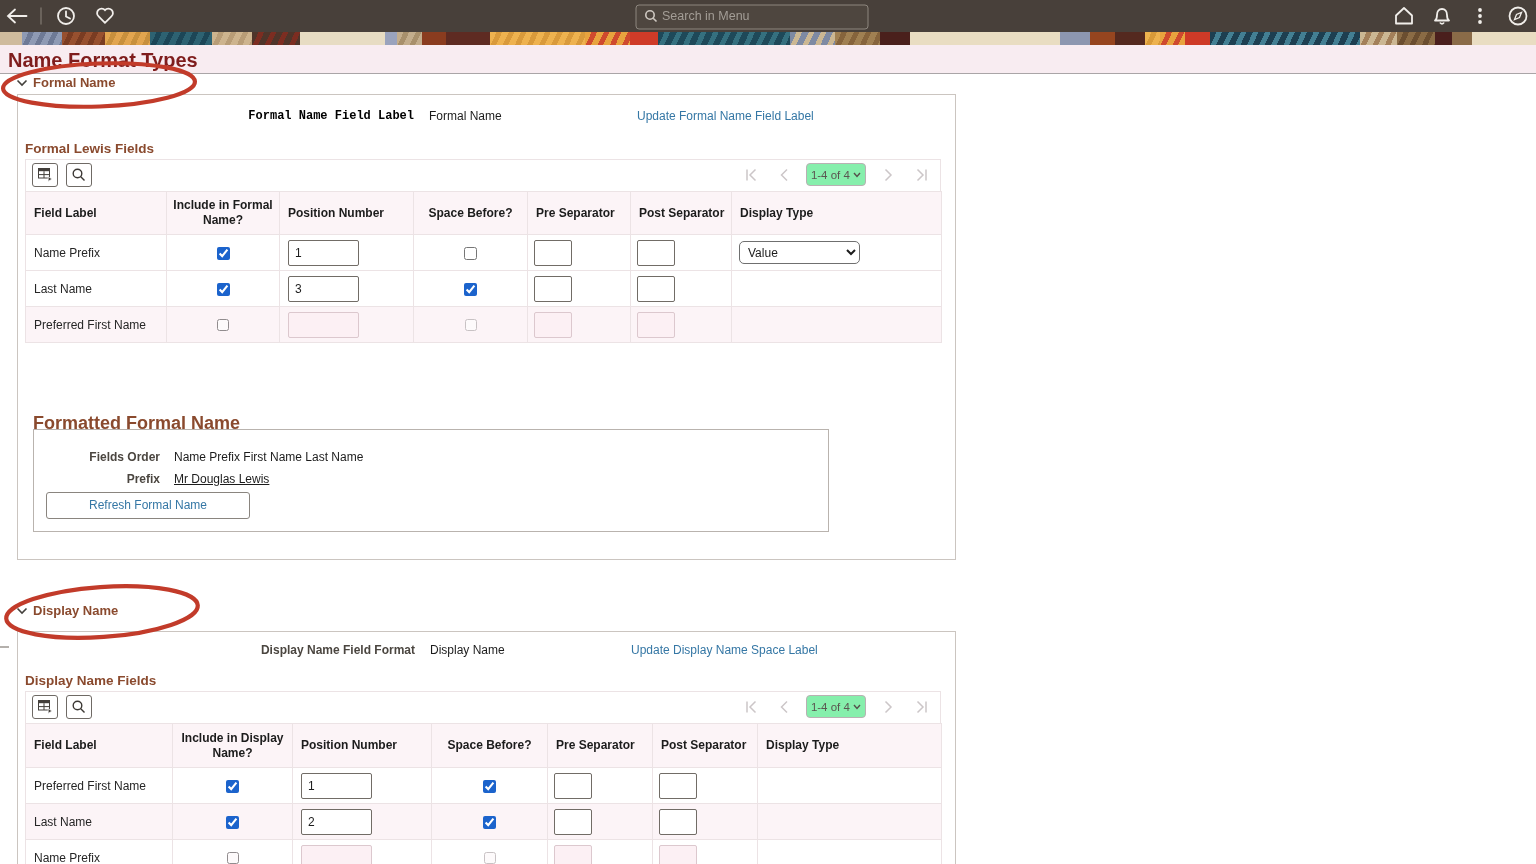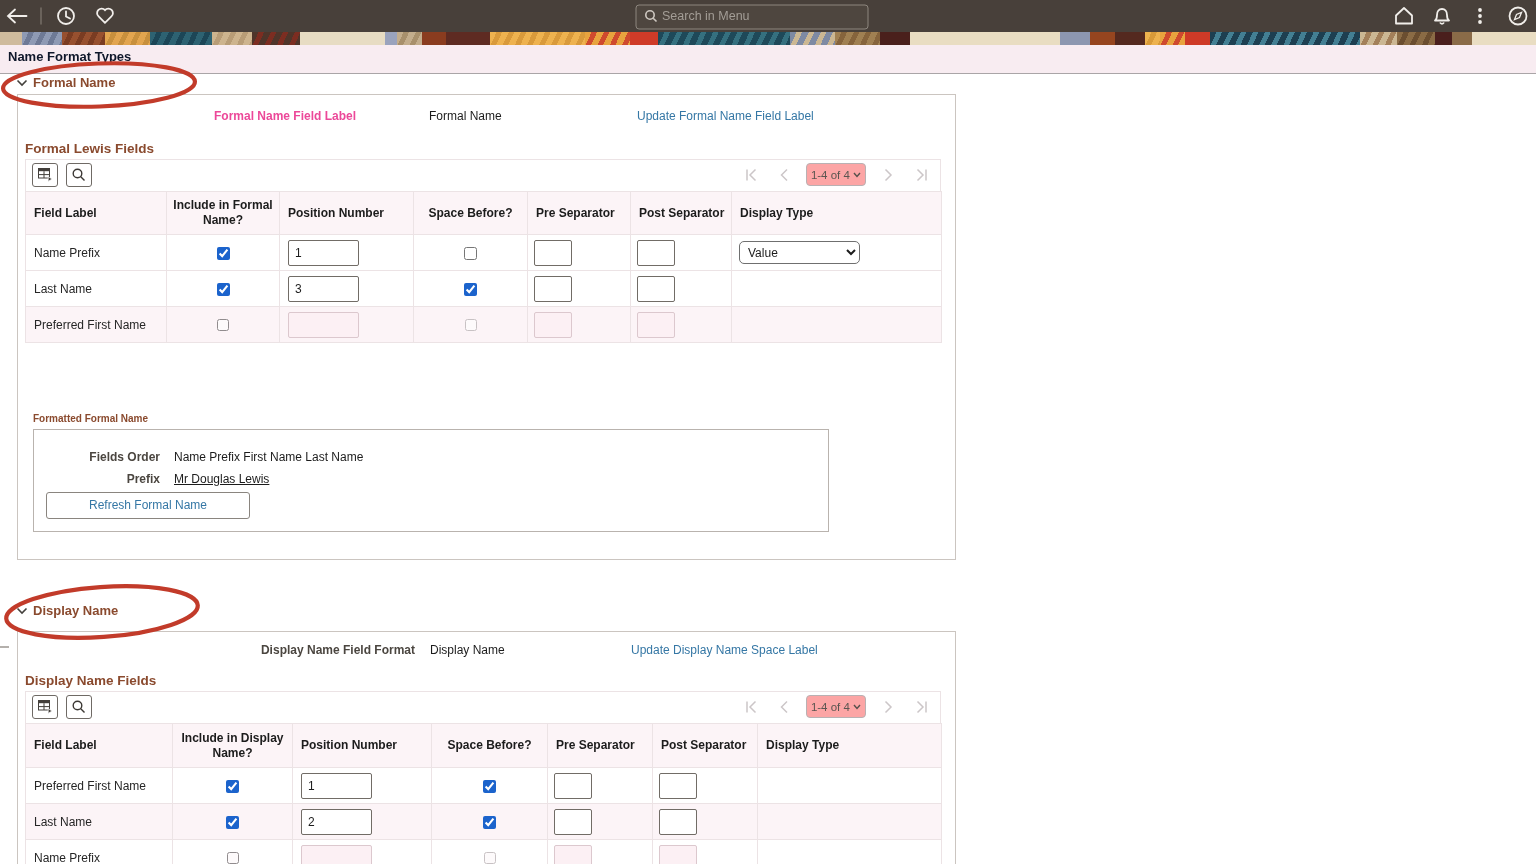--- a/index.html
+++ b/index.html
@@ -16,21 +16,21 @@
   table.grid th.c, table.grid td.c { text-align:center; padding-left:0; }
   table.grid td.lbl { padding-left:8px; }
   tr.alt td { background:#fcf4f7; }
   .dcb { display:inline-block; width:12px; height:12px; border:1.5px solid #918c8e; border-radius:2.5px; background:#fdfafb; vertical-align:middle; }
   .dcb.lt { border-color:#c8c2c4; }
   input[type=checkbox] { width:13px; height:13px; margin:0; accent-color:#1b63cc; vertical-align:middle; }
   input.tx { width:71px; height:26px; border:1px solid #716c66; border-radius:2px; margin-left:8px; font-family:"Liberation Sans",sans-serif; font-size:12px; padding-left:6px; color:#1c1c1c; }
   input.sep { width:38px; height:26px; margin-left:6px; }
   input.dis { background:#fcf0f4; border:1px solid #dcc8ce; }
   .tbtn { position:absolute; width:26px; height:24px; border:1px solid #6f6a65; border-radius:3px; background:#fff; }
-  .pgsel { position:absolute; height:23px; border:1px solid #b9b1b3; border-radius:4px; background:#fca5a5; color:#5b5651; font-size:11.5px; display:flex; align-items:center; justify-content:center; white-space:nowrap; }
+  .pgsel { position:absolute; height:23px; border:1px solid #b9b1b3; border-radius:4px; background:#86efac; color:#5b5651; font-size:11.5px; display:flex; align-items:center; justify-content:center; white-space:nowrap; }
   .secline { position:absolute; left:0; font-size:13px; }
 </style>
 </head>
 <body>
 
 <div class="abs" style="left:0;top:0;width:1536px;height:32px;background:#48403a;"></div>
 <svg class="abs" style="left:0;top:0;" width="1536" height="32">
   <g stroke="#f1eeea" stroke-width="1.8" fill="none" stroke-linecap="round">
     <path d="M26.5 16 H8.5 M15 9.5 L8 16 L15 22.5"></path>
     <line x1="41" y1="8" x2="41" y2="24" stroke="#7a726a" stroke-width="1.4"></line>
@@ -89,30 +89,30 @@
     <span style="position:absolute;top:0;height:13px;left:1185px;width:25px;background:#ce3a27;"></span>
     <span style="position:absolute;top:0;height:13px;left:1210px;width:150px;background:repeating-linear-gradient(115deg,#1d3f51 0,#1d3f51 6px,#437f93 6px,#437f93 11px);"></span>
     <span style="position:absolute;top:0;height:13px;left:1360px;width:37px;background:repeating-linear-gradient(115deg,#cbb793 0,#cbb793 6px,#a3805a 6px,#a3805a 11px);"></span>
     <span style="position:absolute;top:0;height:13px;left:1397px;width:38px;background:repeating-linear-gradient(115deg,#8a6b45 0,#8a6b45 6px,#6b4e30 6px,#6b4e30 11px);"></span>
     <span style="position:absolute;top:0;height:13px;left:1435px;width:17px;background:#4a1f1d;"></span>
     <span style="position:absolute;top:0;height:13px;left:1452px;width:20px;background:#8a6b48;"></span>
     <span style="position:absolute;top:0;height:13px;left:1472px;width:64px;background:#e9ddc2;"></span>
   </div>
 
 <div class="abs" style="left:0;top:45px;width:1536px;height:29px;background:#f8ecf1;border-bottom:1px solid #aaa5a7;"></div>
-<div class="abs b" style="left:8px;top:49px;font-size:13px;color:#0f172a;">Name Format Types</div>
+<div class="abs b" style="left:8px;top:49px;font-size:20px;color:#7f1d1d;">Name Format Types</div>
 
 <svg class="abs" style="left:16px;top:78px;" width="12" height="10">
     <path d="M1.5 2.5 L6 7 L10.5 2.5" stroke="#43403c" stroke-width="1.6" fill="none"></path>
   </svg>
 <div class="abs brown secline" style="left:33px;top:75px;">Formal Name</div>
 
 <div class="panel" style="top:94px;height:466px;"></div>
 
-<div class="abs b" style="left:214px;top:109px;width:200px;text-align:left;color:#ec4899;white-space:nowrap;">Formal Name Field Label</div>
+<div class="abs b" style="left:214px;top:109px;width:200px;text-align:right;color:#000000;white-space:nowrap;font-family:Liberation Mono, monospace;">Formal Name Field Label</div>
 <div class="abs" style="left:429px;top:109px;color:#1c1c1c;">Formal Name</div>
 <div class="abs link" style="left:637px;top:109px;">Update Formal Name Field Label</div>
 
 <div class="abs brown" style="left:25px;top:141px;font-size:13.5px;">Formal Lewis Fields</div>
 
 <div class="abs" style="left:25px;top:159px;width:916px;height:33px;border:1px solid #ece3e5;background:#fff;"></div>
 <div class="tbtn" style="left:32px;top:163px;"></div>
 <svg class="abs" style="left:38px;top:168px;" width="15" height="14">
   <rect x="0.5" y="0.5" width="11" height="9.5" fill="none" stroke="#433f3b" stroke-width="1"></rect>
   <rect x="1" y="1" width="10" height="2.2" fill="#433f3b"></rect>
@@ -178,21 +178,21 @@
   <td class="c"><span class="dcb"></span></td>
   <td><input class="tx dis" type="text" disabled="" style=""></td>
   <td class="c"><span class="dcb lt"></span></td>
   <td><input class="tx sep dis" type="text" disabled="" style=""></td>
   <td><input class="tx sep dis" type="text" disabled="" style=""></td>
   <td></td>
 </tr>
 </tbody>
   </table>
 
-<div class="abs brown" style="left:33px;top:413px;font-size:10px;">Formatted Formal Name</div>
+<div class="abs brown" style="left:33px;top:413px;font-size:18px;">Formatted Formal Name</div>
 <div class="abs" style="left:33px;top:429px;width:796px;height:103px;border:1px solid #b9b3ae;background:#fff;"></div>
 <div class="abs b" style="left:60px;top:450px;width:100px;text-align:right;color:#4b4640;">Fields Order</div>
 <div class="abs" style="left:174px;top:450px;color:#1c1c1c;">Name Prefix First Name Last Name</div>
 <div class="abs b" style="left:60px;top:472px;width:100px;text-align:right;color:#4b4640;">Prefix</div>
 <div class="abs" style="left:174px;top:472px;color:#1c1c1c;text-decoration:underline;">Mr Douglas Lewis</div>
 <div class="abs" style="left:46px;top:492px;width:204px;height:27px;border:1px solid #8a857f;border-radius:3px;background:#fff;text-align:center;line-height:25px;color:#3577a5;">Refresh Formal Name</div>
 
 <svg class="abs" style="left:0;top:58px;pointer-events:none;" width="210" height="56">
   <ellipse cx="99" cy="27" rx="96" ry="21.5" fill="none" stroke="#c23b2a" stroke-width="4.2" transform="rotate(-2 99 27)"></ellipse>
 </svg>

